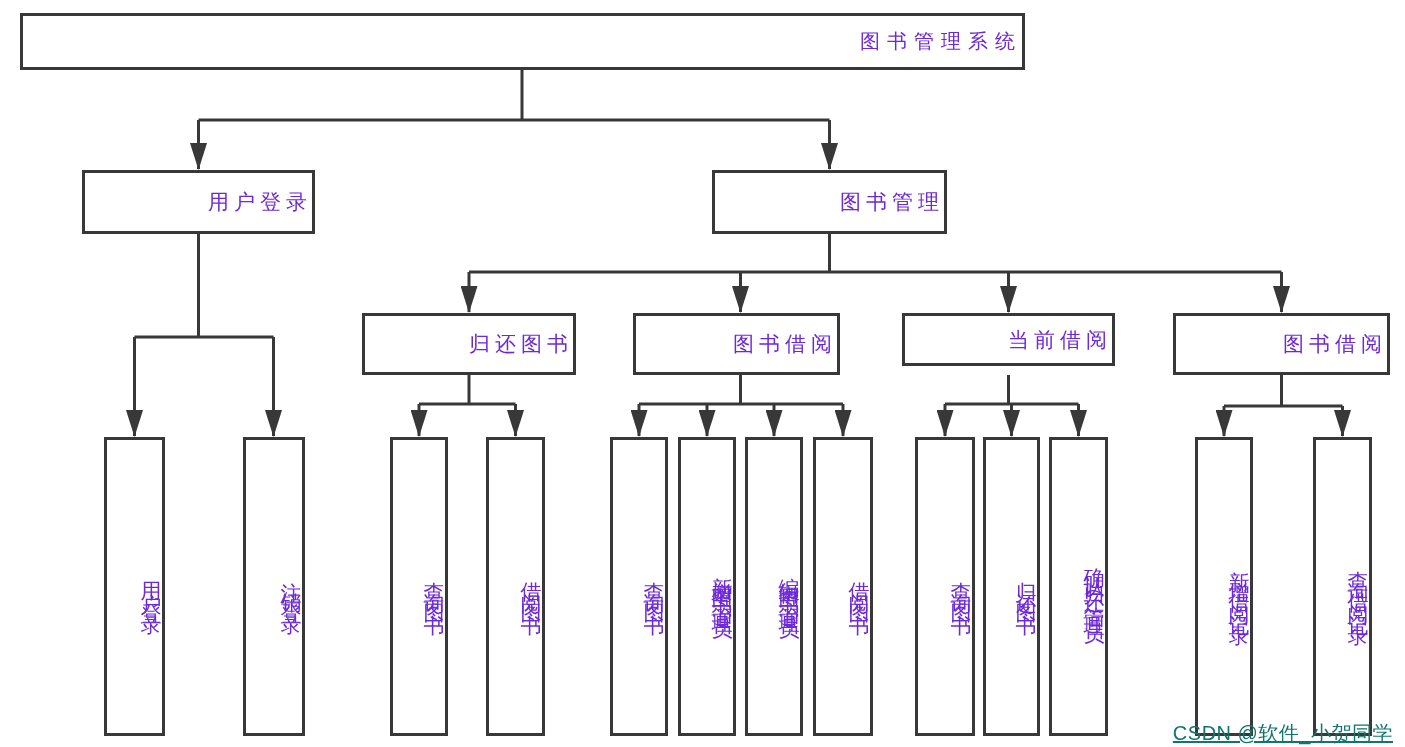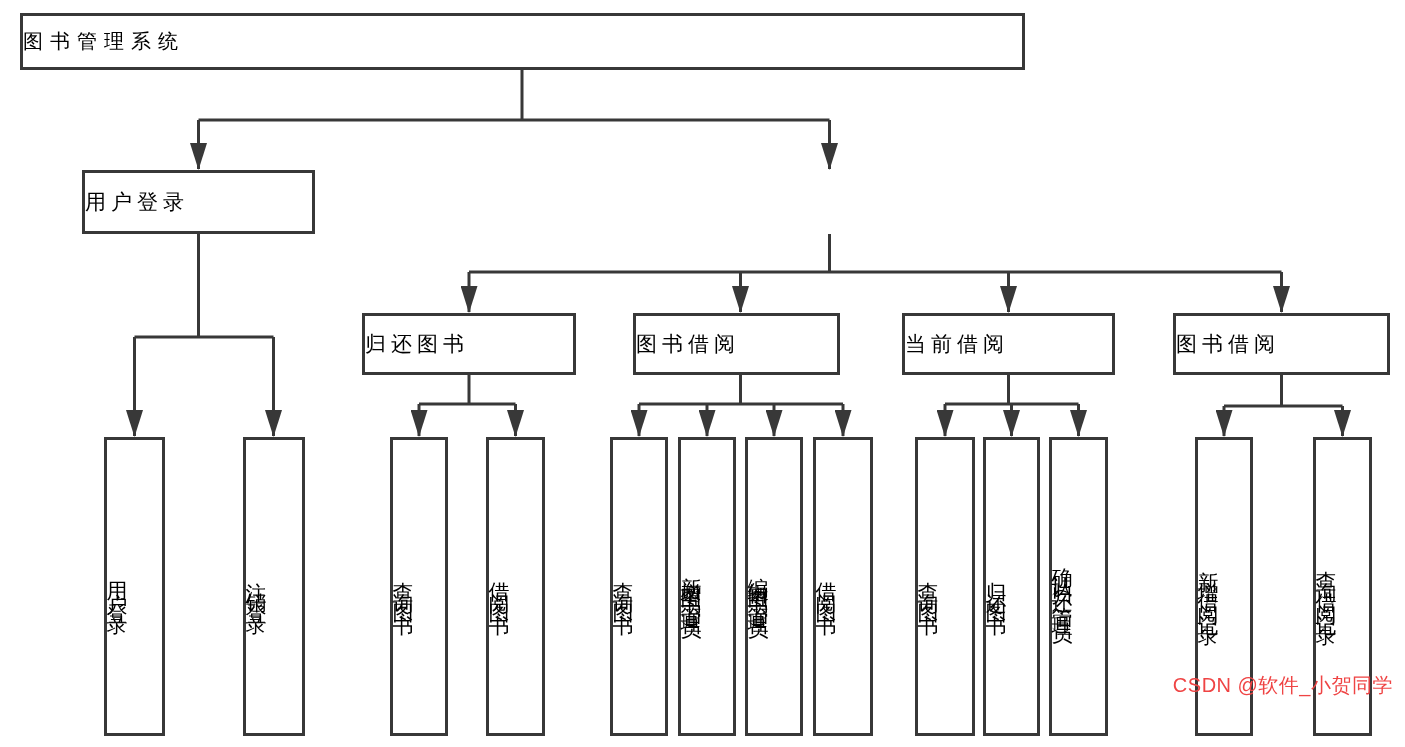--- a/index.html
+++ b/index.html
@@ -20,24 +20,24 @@
   svg.connectors path, svg.connectors line {
     stroke: #383838;
     stroke-width: 3;
     fill: none;
   }
   .node {
     position: absolute;
     box-sizing: border-box;
     background: #ffffff;
     border: 3px solid #383838;
-    color: #000000;
+    color: #6d28d9;
     display: flex;
     align-items: center;
-    justify-content: flex-start;
+    justify-content: flex-end;
     z-index: 2;
   }
   .node.h .label {
     font-size: 21px;
     letter-spacing: 5px;
     white-space: nowrap;
   }
   .node.root .label {
     font-size: 20px;
     letter-spacing: 7px;
@@ -48,26 +48,27 @@
     font-size: 21px;
     letter-spacing: 11px;
     line-height: 1;
     white-space: nowrap;
   }
   .node.v .label.v9  { letter-spacing: 8px; }
   .node.v .label.v10 { letter-spacing: 6px; }
   .watermark {
     position: absolute;
     right: 12px;
-    top: 672px;
+    top: 720px;
     font-size: 20px;
-    color: #ef4444;
+    color: #0f766e;
     letter-spacing: 0.5px;
     z-index: 3;
     white-space: nowrap;
+    text-decoration: underline;
   }
 </style>
 </head>
 <body>
 
 <div class="canvas">
 
   <svg class="connectors" viewBox="0 0 1405 747">
     <defs>
       <marker id="ah" viewBox="0 0 27 17" refX="26" refY="8.5" markerWidth="27" markerHeight="17" markerUnits="userSpaceOnUse" orient="auto">
@@ -123,28 +124,31 @@
     </g>
   </svg>
 
   <div class="node h root" style="left:20px;top:13px;width:1005px;height:57px">
     <span class="label">图书管理系统</span>
   </div>
 
   <div class="node h" style="left:82px;top:170px;width:233px;height:64px">
     <span class="label">用户登录</span>
   </div>
+  <div class="node h" style="left:712px;top:170px;width:235px;height:64px">
+    <span class="label">图书管理</span>
+  </div>
 
   <div class="node h" style="left:362px;top:313px;width:214px;height:62px">
     <span class="label">归还图书</span>
   </div>
   <div class="node h" style="left:633px;top:313px;width:207px;height:62px">
     <span class="label">图书借阅</span>
   </div>
-  <div class="node h" style="left:902px;top:313px;width:213px;height:62px">
+  <div class="node h" style="left:902px;top:313px;width:213px;height:53px">
     <span class="label">当前借阅</span>
   </div>
   <div class="node h" style="left:1173px;top:313px;width:217px;height:62px">
     <span class="label">图书借阅</span>
   </div>
 
   <div class="node v" style="left:104px;top:437px;width:61px;height:299px">
     <span class="label">用户登录</span>
   </div>
   <div class="node v" style="left:243px;top:437px;width:62px;height:299px">

